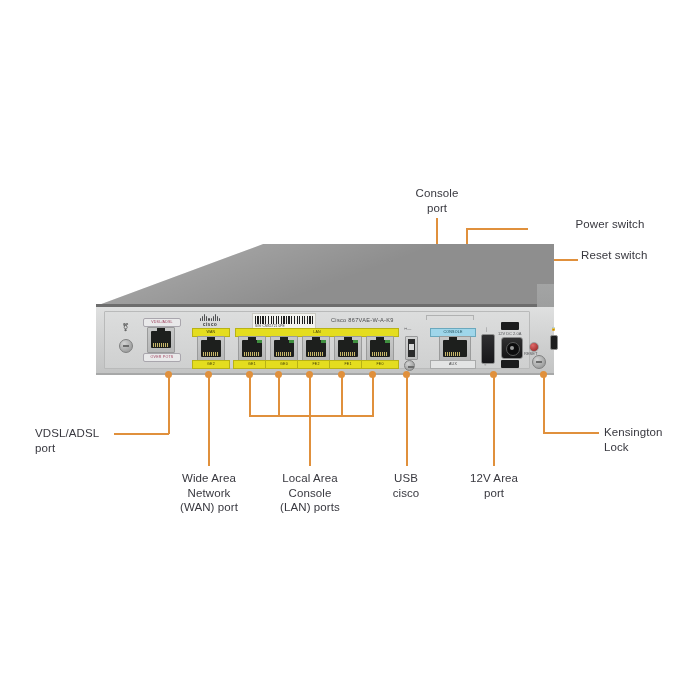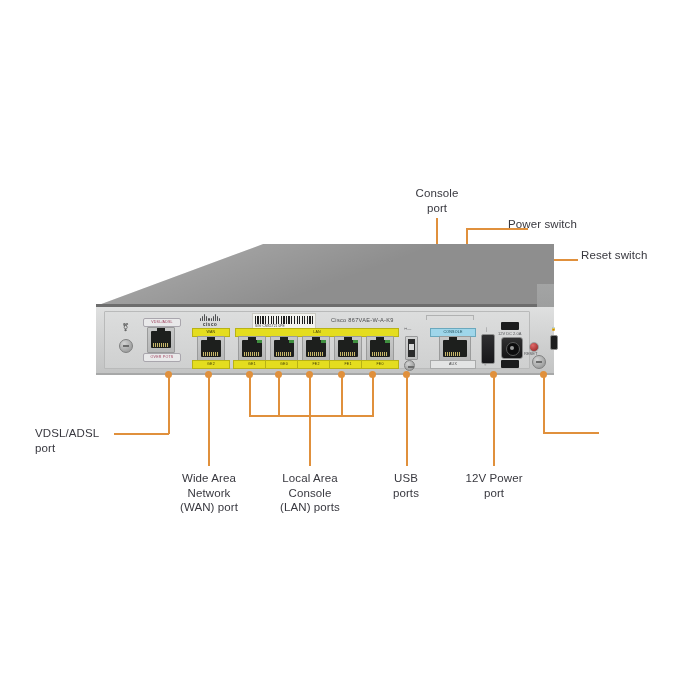--- a/index.html
+++ b/index.html
@@ -202,21 +202,21 @@
   .tick{position:absolute;width:1px;background:#b0b1b1;}
 </style>
 </head>
 <body>
 
 <div id="stage">
 
   <div class="callout ctr" style="left:398px;top:186px;width:78px;">Console
 port</div>
 
-  <div class="callout lft" style="left:508px;top:217px;width:120px;">Power switch</div>
+  <div class="callout lft" style="left:550px;top:217px;width:120px;text-align:center;">Power switch</div>
 
   <div class="callout lft" style="left:581px;top:248px;width:115px;">Reset switch</div>
 
   <div class="lead vline" style="left:436px;top:218px;height:98px;"></div>
   <div class="dot" style="left:433px;top:312px;"></div>
 
   <div class="lead hline" style="left:466px;top:228px;width:62px;"></div>
   <div class="lead vline" style="left:466px;top:228px;height:88px;"></div>
   <div class="dot" style="left:463px;top:312px;"></div>
 
@@ -397,19 +397,21 @@
 
   <div class="callout ctr" style="left:168px;top:471px;width:82px;">Wide Area
 Network
 (WAN) port</div>
 
   <div class="callout ctr" style="left:268px;top:471px;width:84px;">Local Area
 Console
 (LAN) ports</div>
 
   <div class="callout ctr" style="left:378px;top:471px;width:56px;">USB
-ports</div>
-
-  <div class="callout ctr" style="left:452px;top:471px;width:84px;">12V Power
+cisco</div>
+
+  <div class="callout ctr" style="left:452px;top:471px;width:84px;">12V Area
 port</div>
 
+  <div class="callout lft" style="left:604px;top:425px;width:90px;">Kensington
+Lock</div>
 
 </div>
 
 </body></html>

